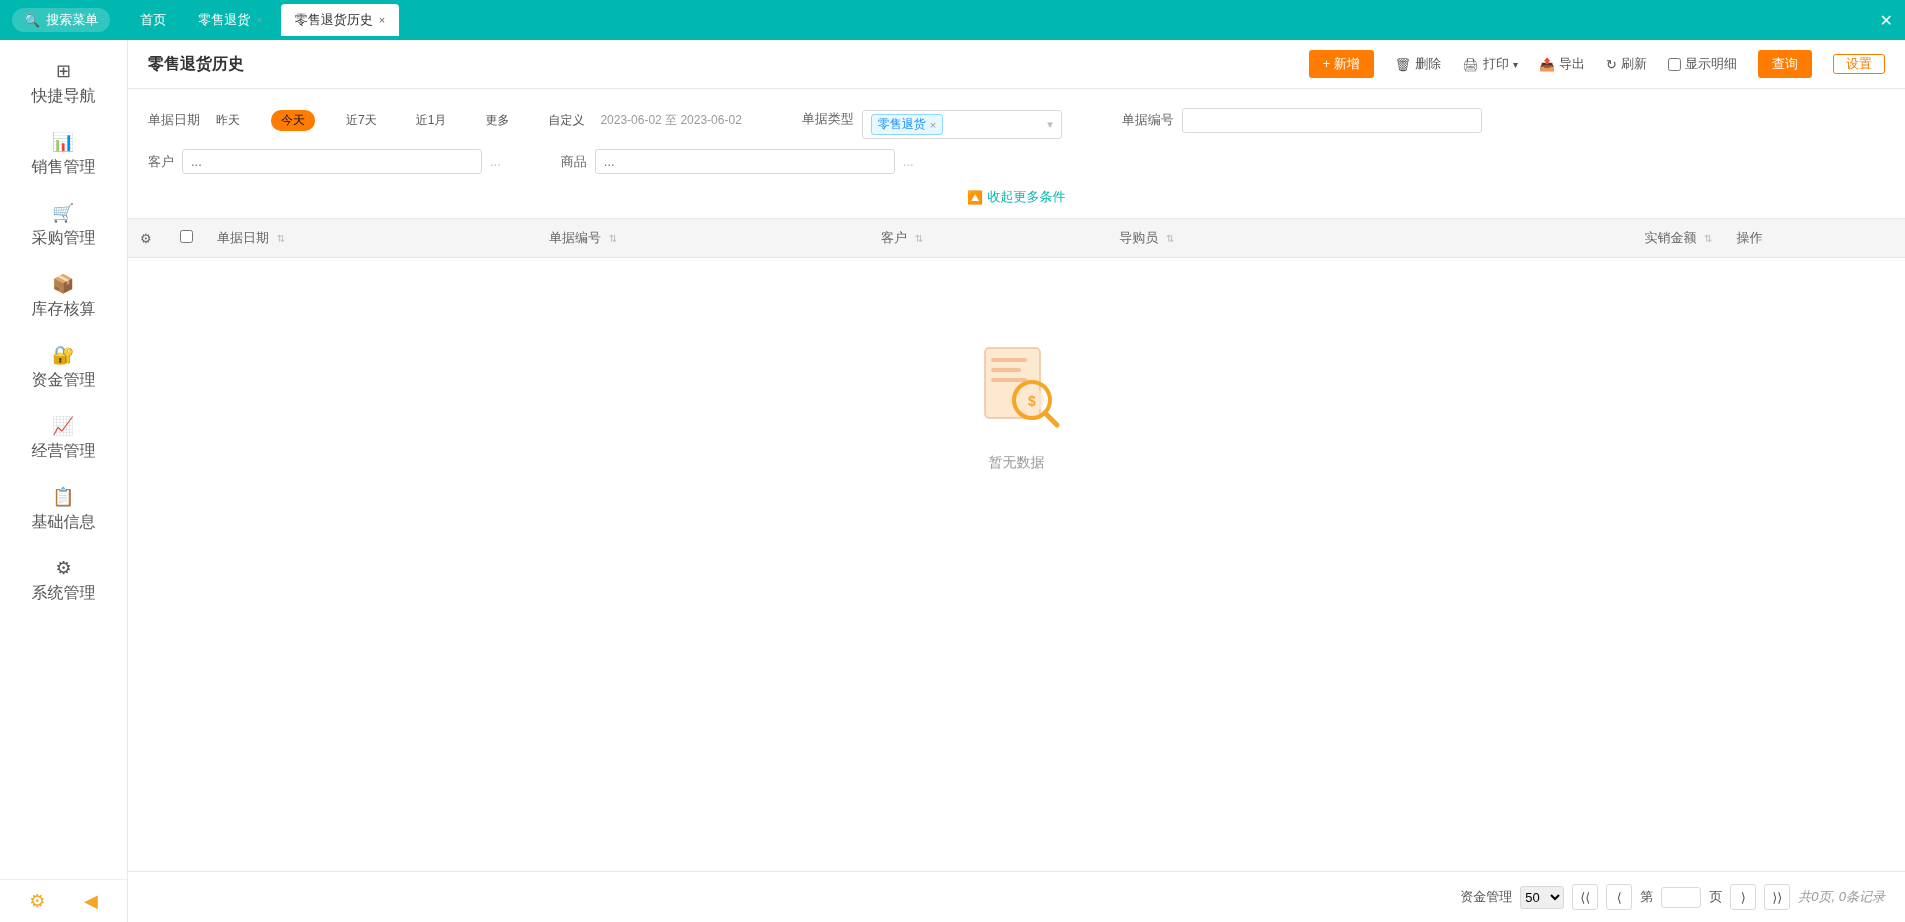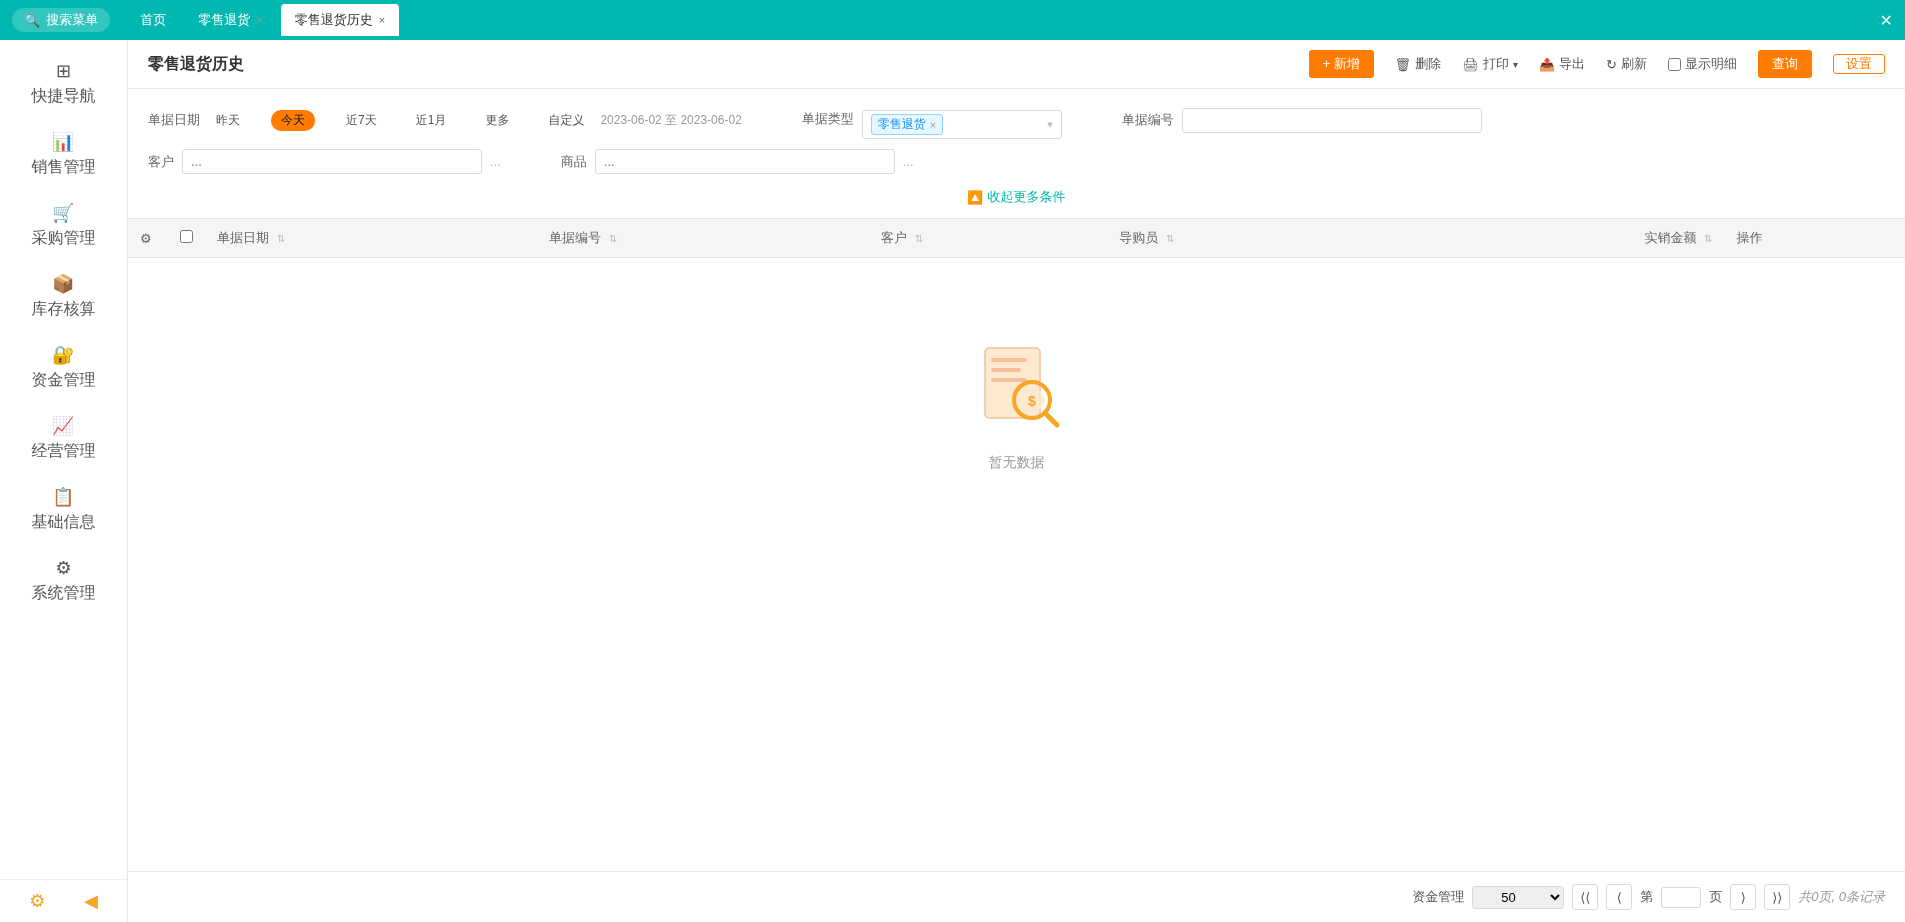--- a/index.html
+++ b/index.html
@@ -66,21 +66,21 @@
     .checkbox-col { width: 36px; text-align: center; }
 
     
     .empty-state { display: flex; flex-direction: column; align-items: center; justify-content: center; padding: 80px 0; }
     .empty-icon { width: 100px; height: 100px; position: relative; }
     .empty-icon svg { width: 100px; height: 100px; }
     .empty-text { color: #999; font-size: 14px; margin-top: 16px; }
 
     
     .pagination { background: #fff; border-top: 1px solid #e8e8e8; padding: 12px 20px; display: flex; align-items: center; justify-content: flex-end; gap: 8px; flex-shrink: 0; font-size: 13px; color: #555; }
-    .page-size-select { border: 1px solid #d9d9d9; border-radius: 3px; padding: 2px 24px; font-size: 13px; cursor: pointer; }
+    .page-size-select { border: 1px solid #d9d9d9; border-radius: 3px; padding: 2px 0; font-size: 13px; cursor: pointer; }
     .page-btn { width: 26px; height: 26px; display: flex; align-items: center; justify-content: center; border: 1px solid #d9d9d9; border-radius: 3px; cursor: pointer; background: #fff; color: #555; font-size: 13px; }
     .page-input { width: 40px; border: 1px solid #d9d9d9; border-radius: 3px; padding: 2px 6px; text-align: center; font-size: 13px; }
     .page-info { color: #999; font-style: italic; }
   </style>
 </head>
 <body>
 
 <div class="top-bar">
   <div class="top-search">
     <span>🔍</span>

